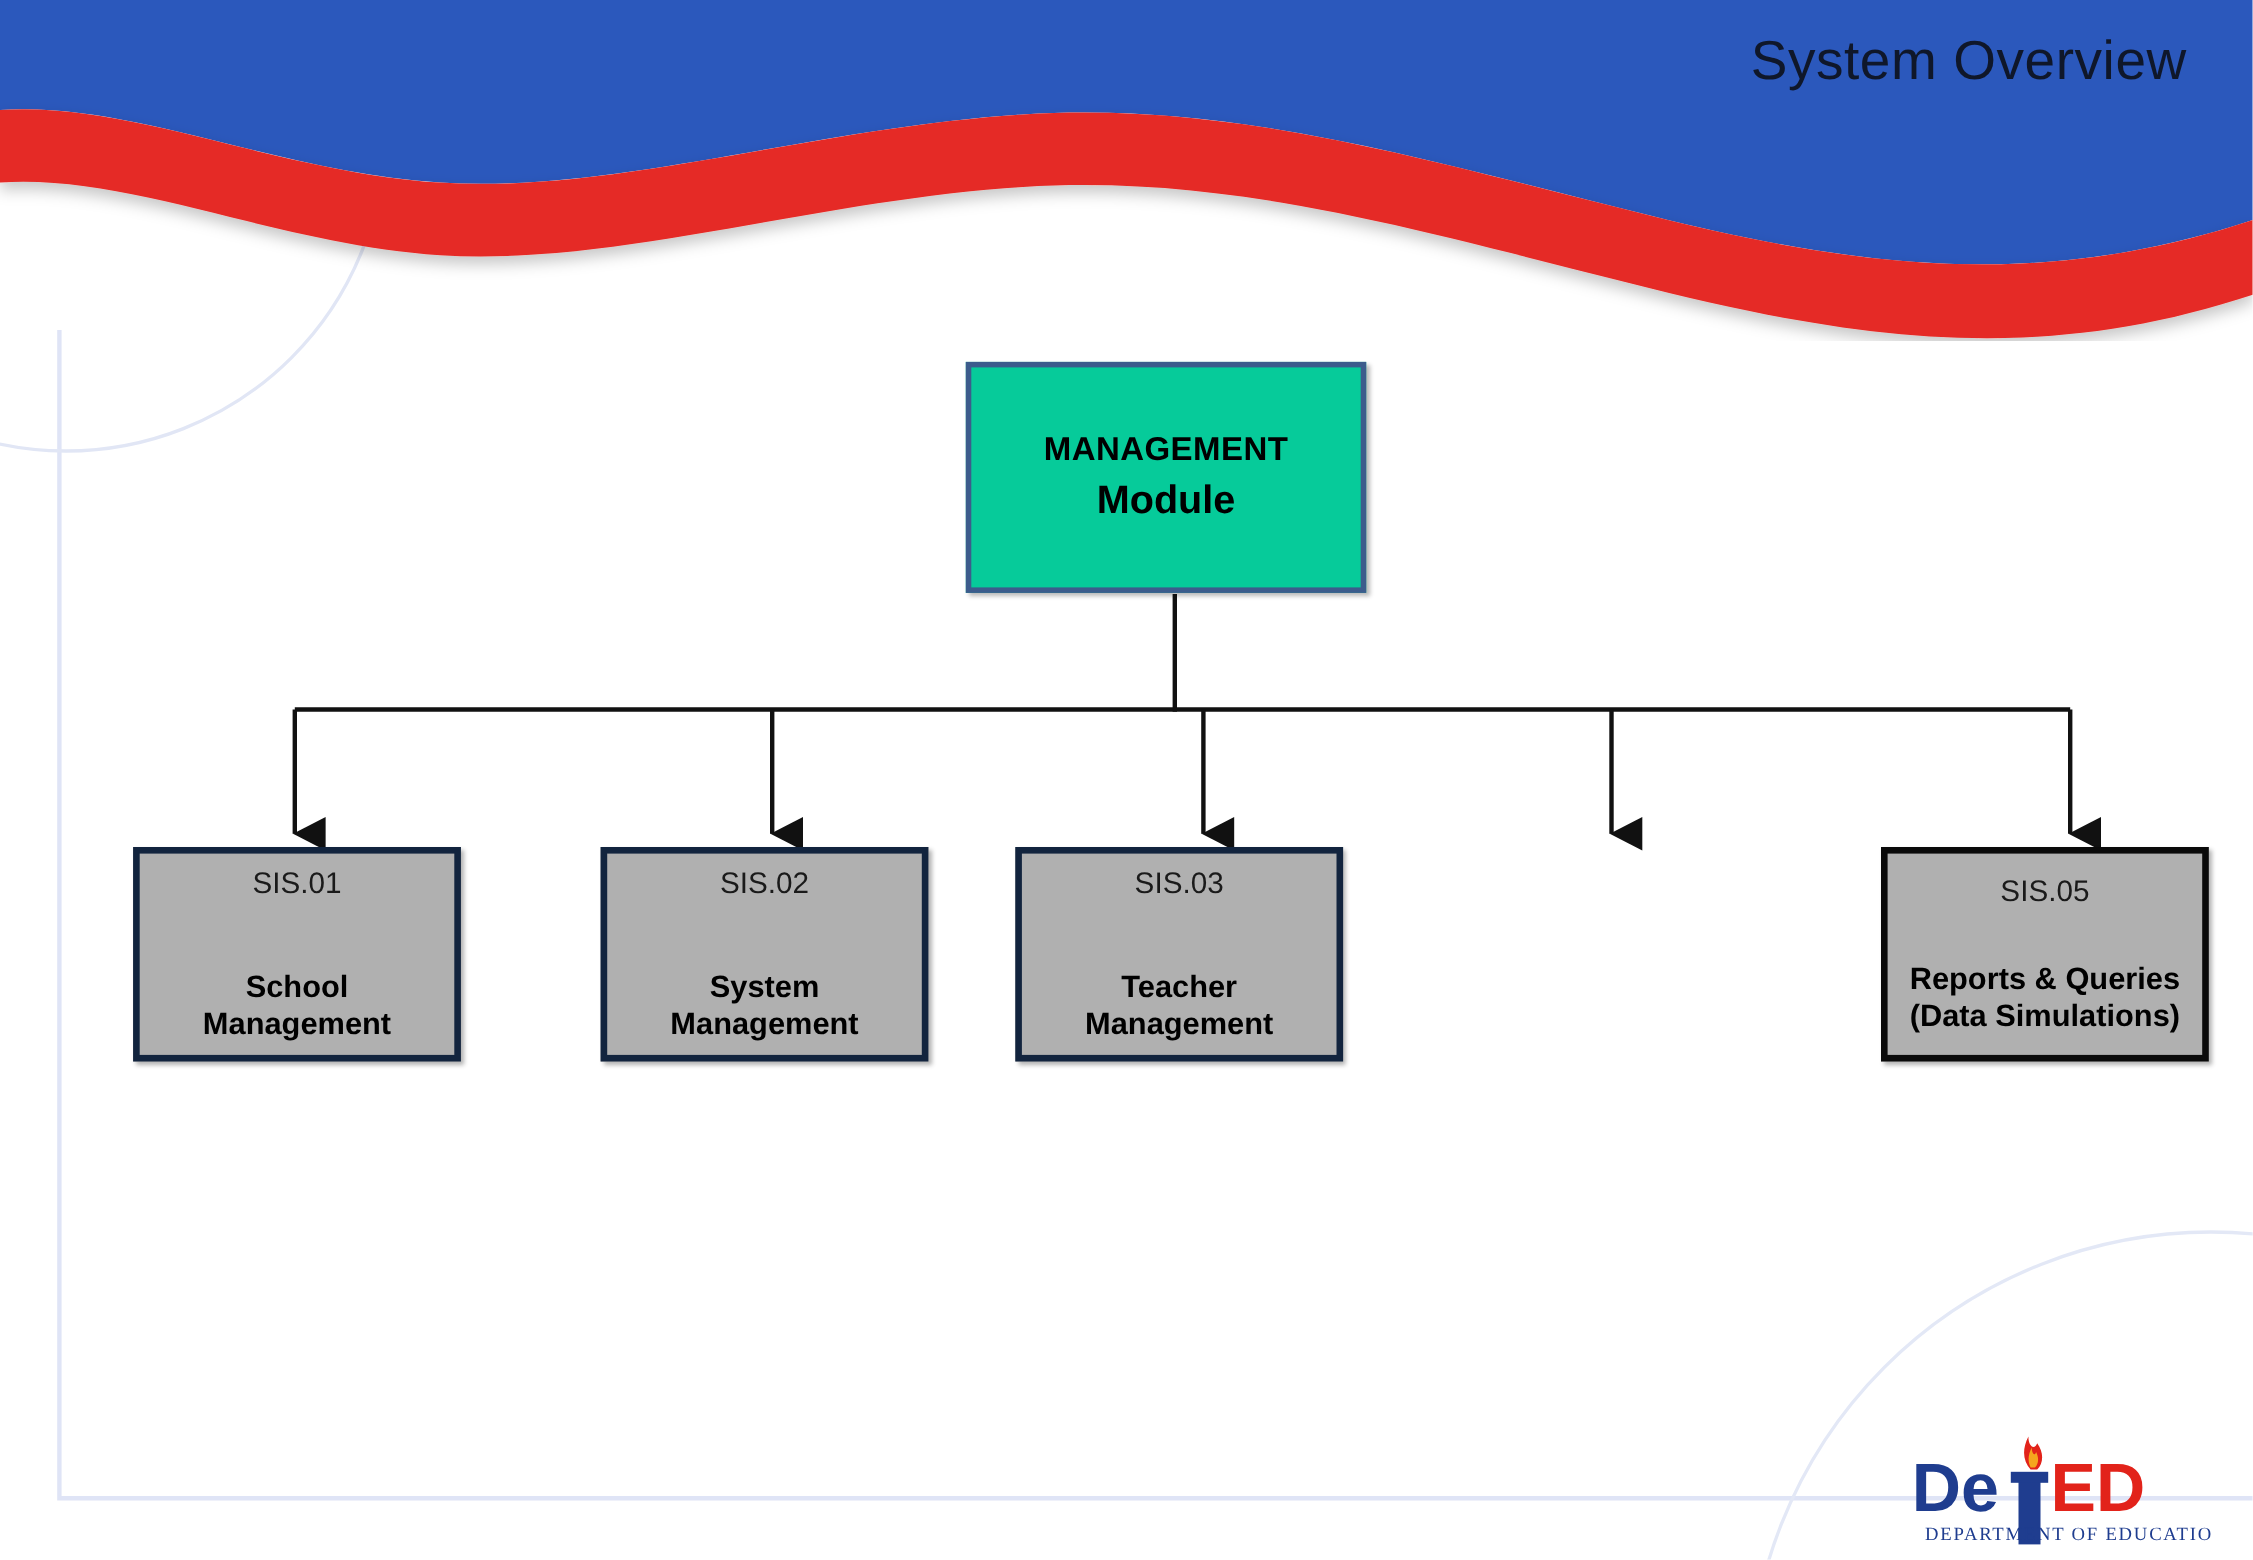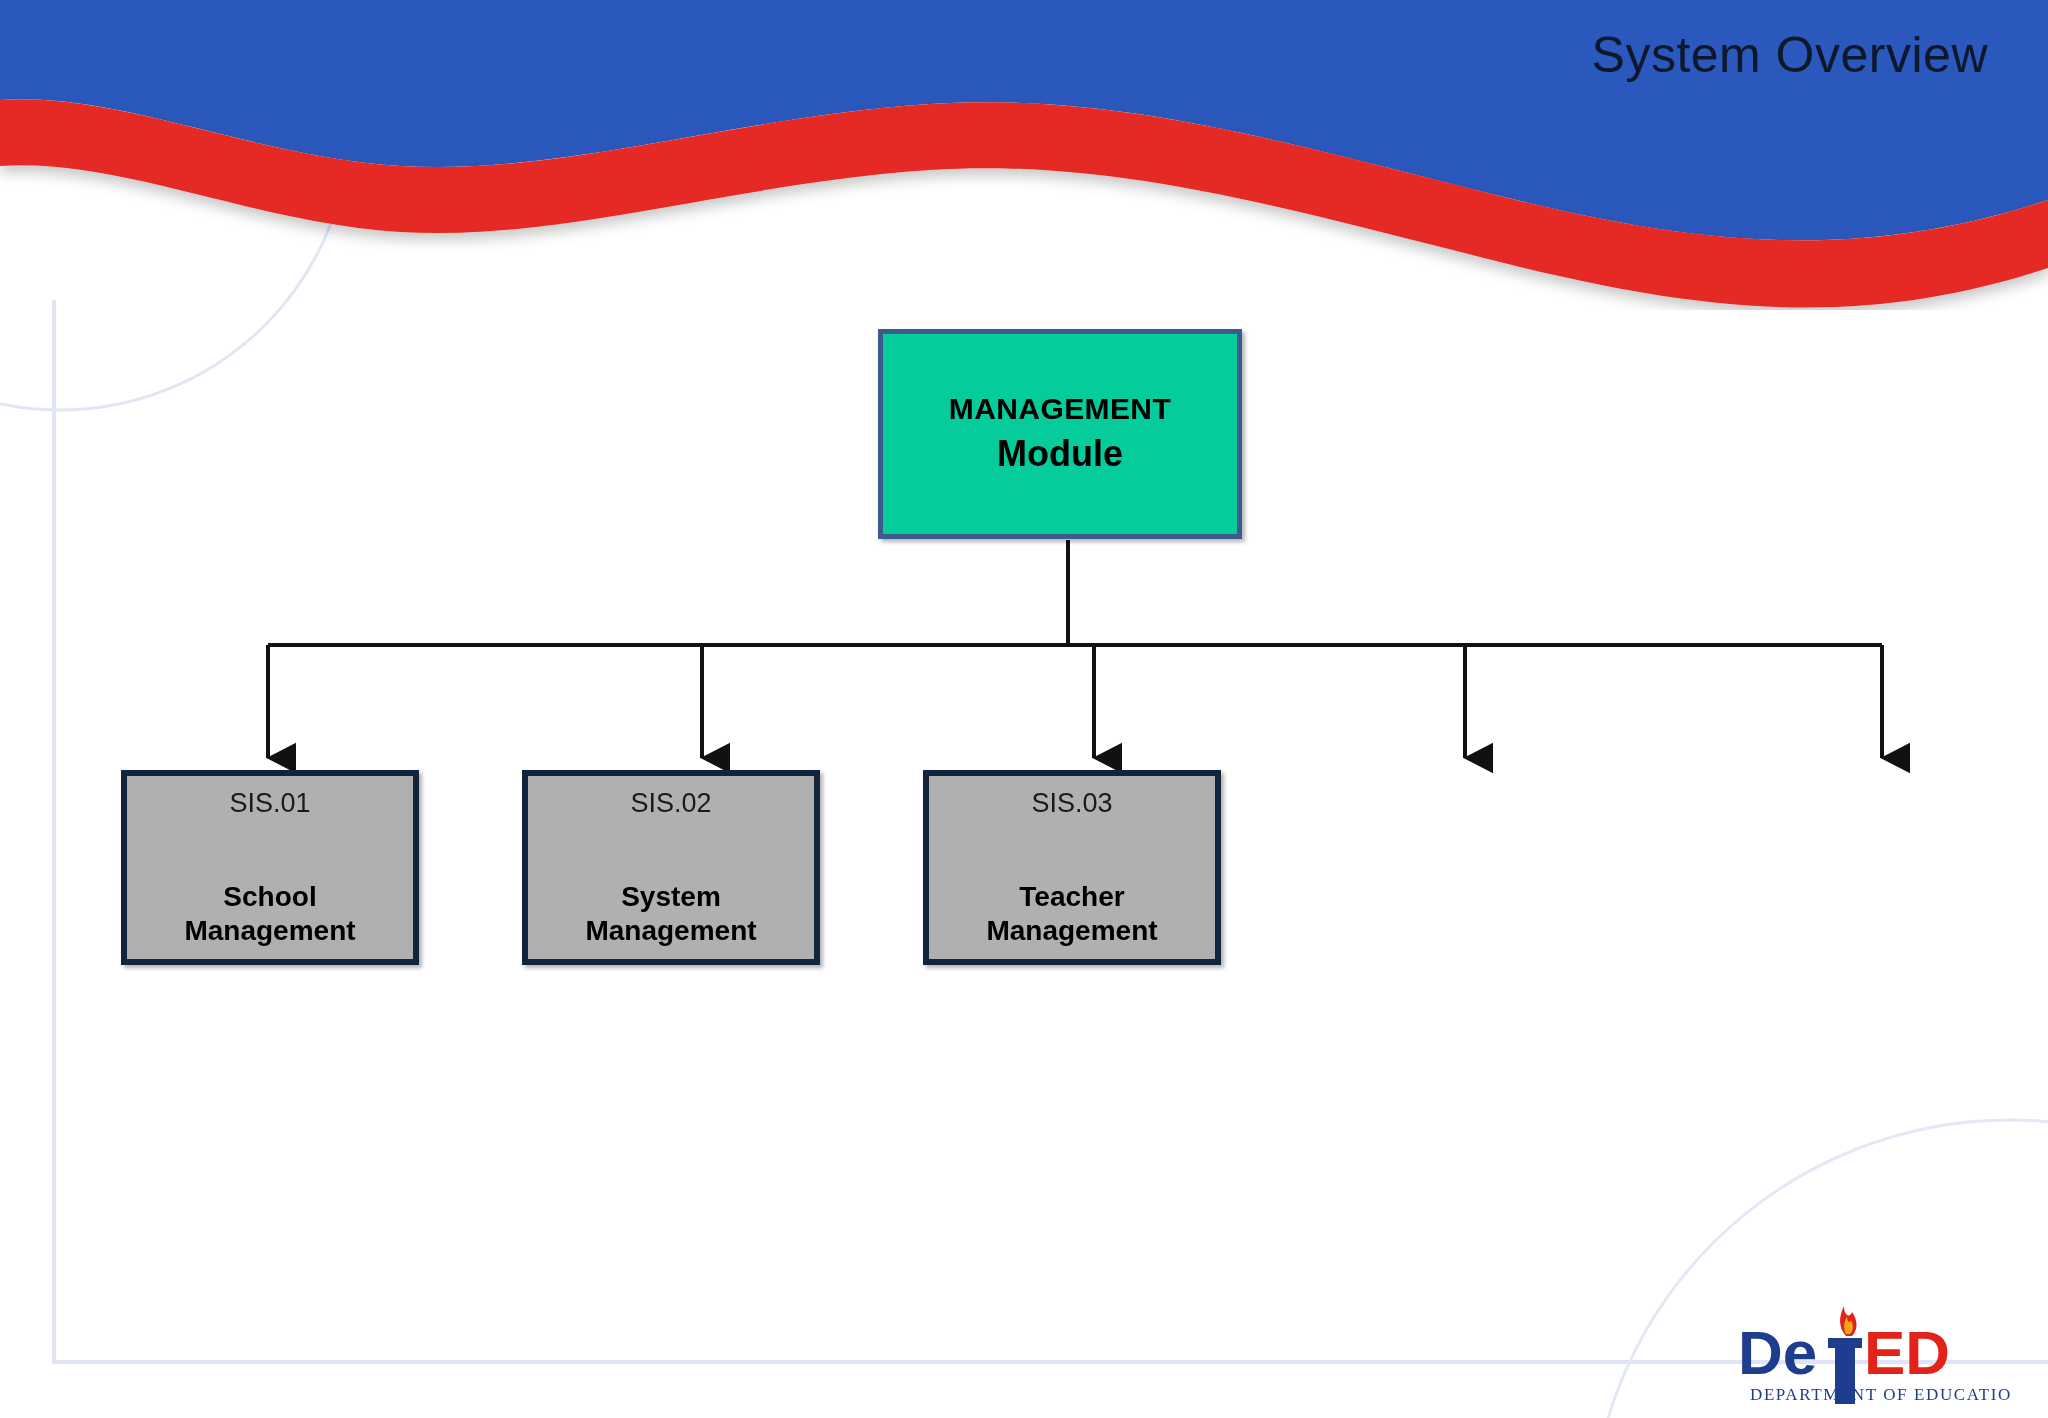--- a/index.html
+++ b/index.html
@@ -123,21 +123,21 @@
     color: #000000;
     line-height: 1.22;
     margin-top: 20px;
     white-space: pre-line;
   }
   .child.compact .name { margin-top: 28px; }
   .child.tight .code { margin-bottom: 0px; }
   .child.tight .name { margin-top: 6px; }
 
   #node-1 { left: 93px; }
-  #node-2 { left: 494px; }
+  #node-2 { left: 518px; }
   #node-3 { left: 895px; }
   #node-4 { left: 1288px; }
   #node-5 { left: 1682px; }
 
   
   #deped-logo {
     position: absolute;
     left: 1734px;
     top: 1300px;
     width: 276px;
@@ -222,20 +222,25 @@
 Management</div>
     </div>
 
     <div class="node child border-navy" id="node-3">
       <div class="code">SIS.03</div>
       <div class="name">Teacher
 Management</div>
     </div>
 
 
+    <div class="node child border-black tight" id="node-5">
+      <div class="code">SIS.05</div>
+      <div class="name">Reports &amp; Queries
+(Data Simulations)</div>
+    </div>
 
   </div>
 
   <svg id="deped-logo" viewBox="0 0 276 110" aria-hidden="true">
 
     <text x="4" y="74" font-family="'Liberation Sans', sans-serif" font-size="62" font-weight="bold" fill="#1f3d8f">De</text>
 
     <rect x="101" y="42" width="20" height="62" fill="#1f3d8f"></rect>
     <rect x="94" y="38" width="34" height="10" fill="#1f3d8f"></rect>
 

